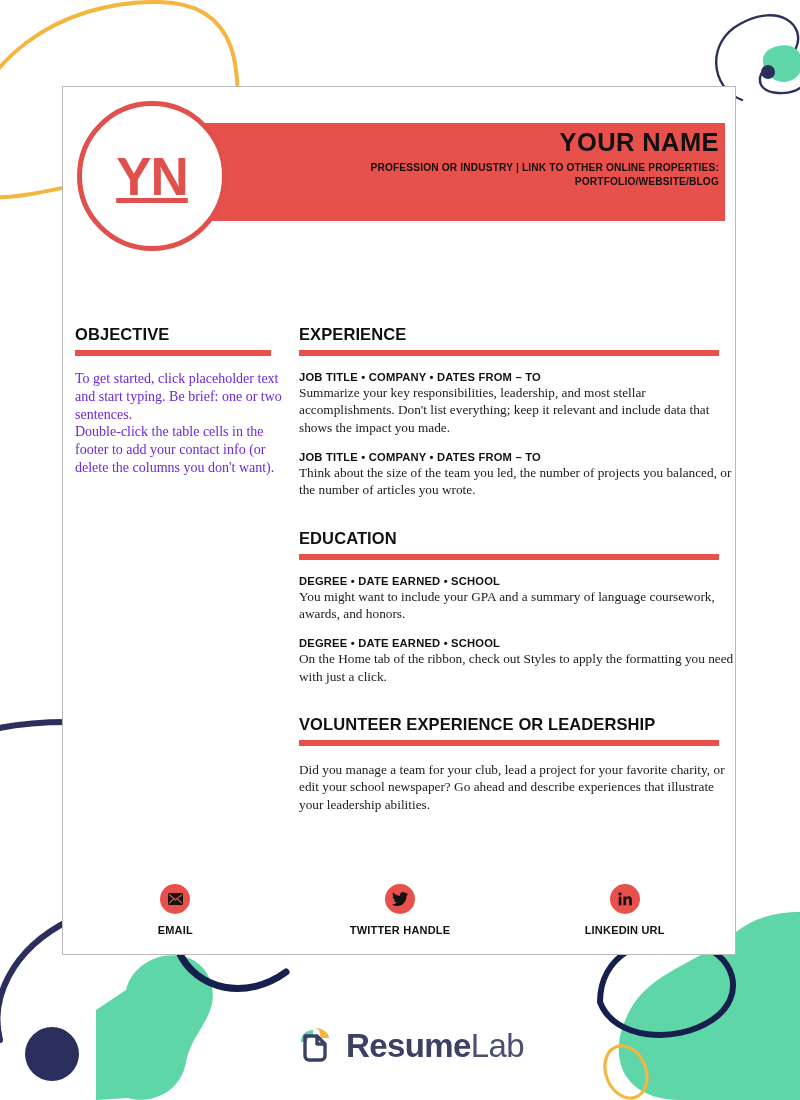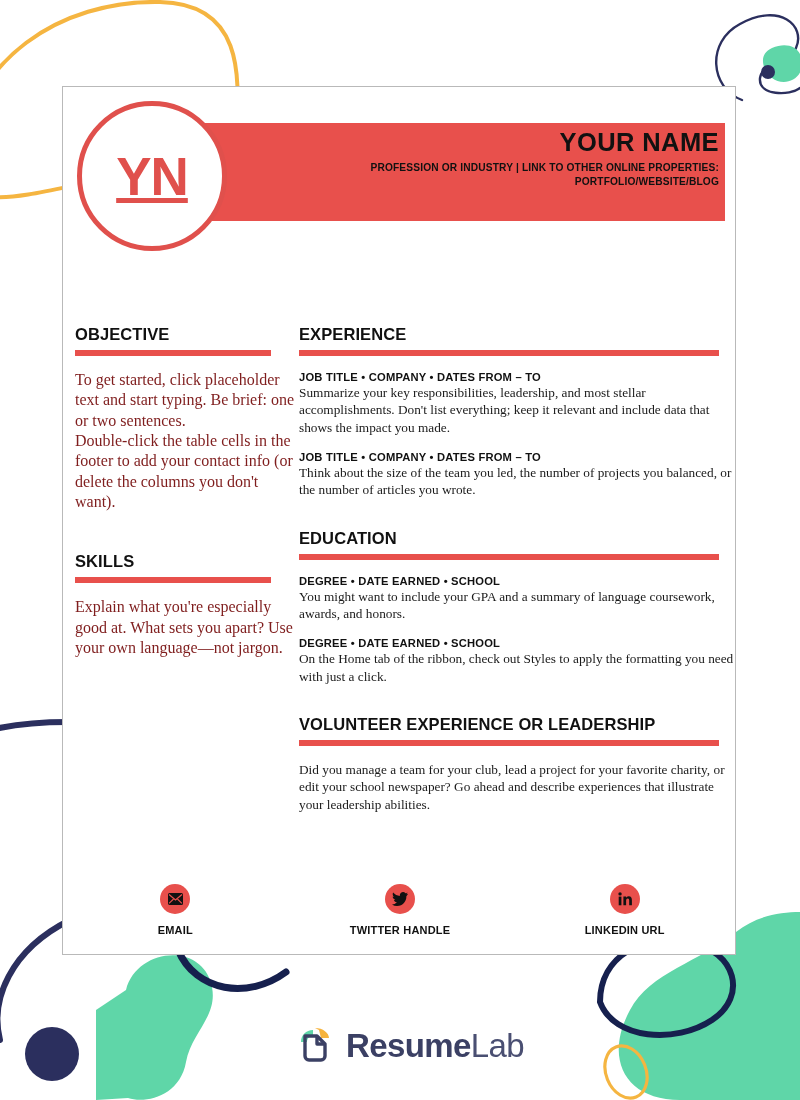--- a/index.html
+++ b/index.html
@@ -120,23 +120,23 @@
   .sec-rule {
     height: 6px;
     background: #e8504c;
     margin-top: 7px;
   }
   .rule-left  { width: 196px; }
   .rule-right { width: 420px; }
 
   .body-text {
     font-family: "Liberation Serif", serif;
-    font-size: 16px;
+    font-size: 14px;
     line-height: 1.27;
-    color: #7f1d1d;
+    color: #6d28d9;
   }
   .col-left .body-text { margin-top: 14px; }
 
   .entry { margin-top: 15px; }
   .entry-head {
     font-family: "Liberation Sans", sans-serif;
     font-size: 11.2px;
     font-weight: bold;
     color: #111111;
     letter-spacing: 0.2px;
@@ -264,25 +264,20 @@
 
         <div>
           <div class="sec-title">OBJECTIVE</div>
           <div class="sec-rule rule-left"></div>
           <div class="body-text" style="white-space:pre-line">To get started, click placeholder text and start typing. Be brief: one or two sentences.
 Double-click the table cells in the footer to add your contact info (or delete the columns you don't want).</div>
         </div>
 
         <div class="gap-lg"></div>
 
-        <div>
-          <div class="sec-title">SKILLS</div>
-          <div class="sec-rule rule-left"></div>
-          <div class="body-text">Explain what you're especially good at. What sets you apart? Use your own language—not jargon.</div>
-        </div>
 
       </div>
 
       <div class="col-right">
 
         <div class="sec-block-right">
           <div class="sec-title">EXPERIENCE</div>
           <div class="sec-rule rule-right"></div>
 
           <div class="entry">

